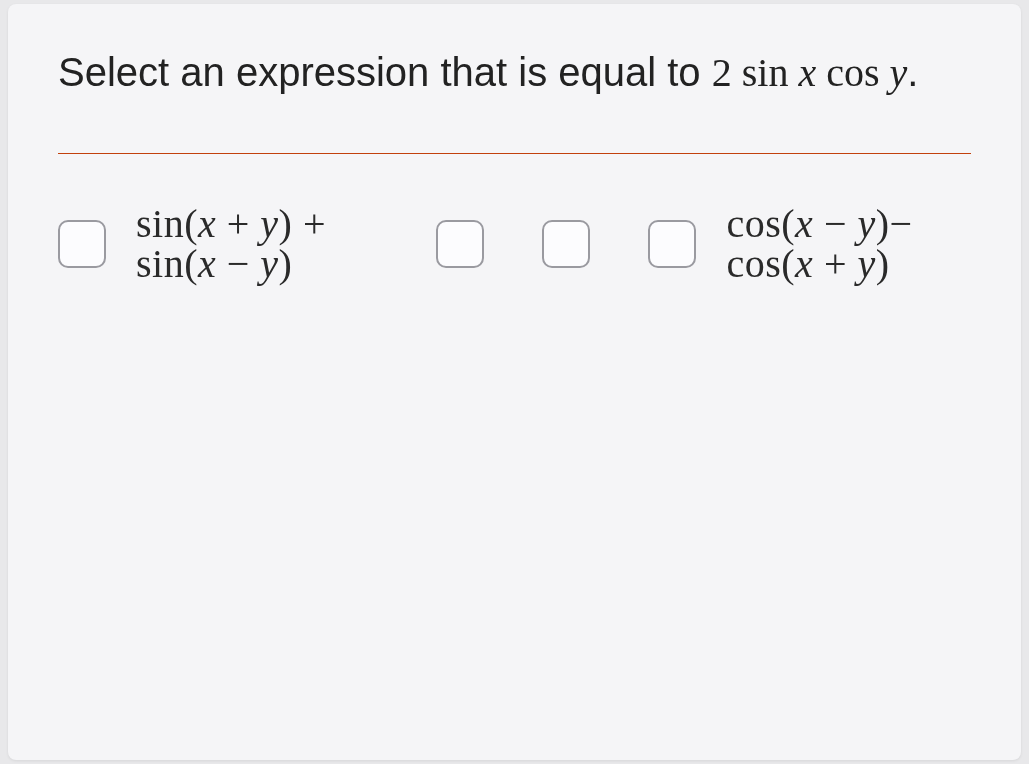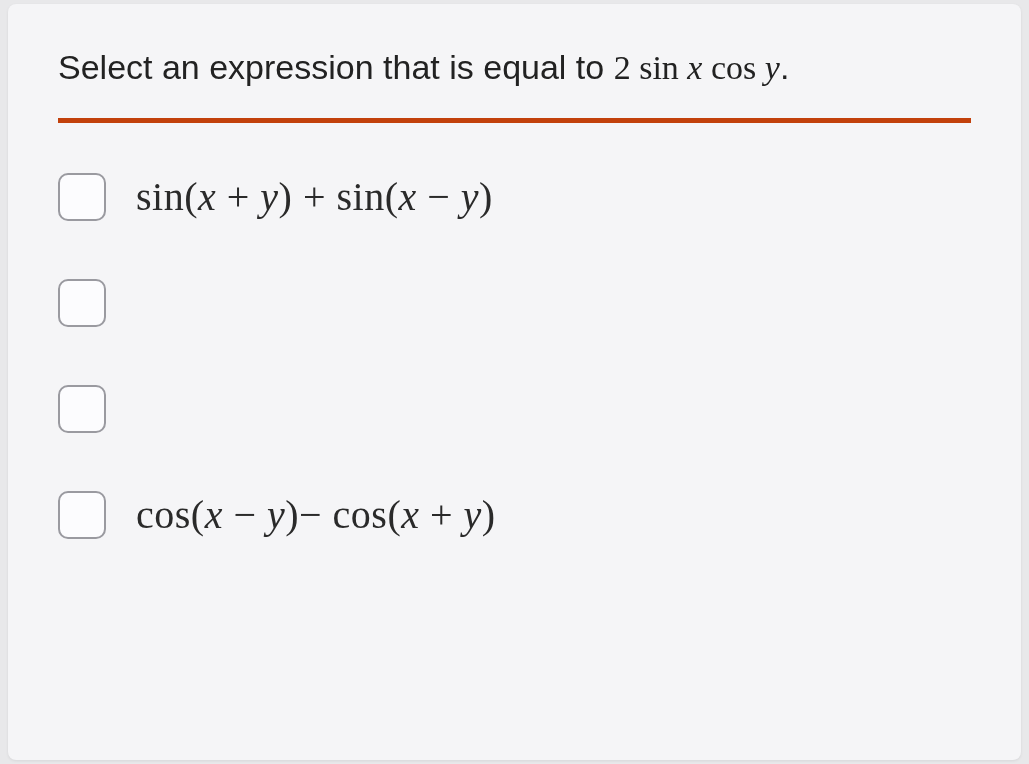--- a/index.html
+++ b/index.html
@@ -16,34 +16,34 @@
     }
     .card {
       background: #f5f5f7;
       border-radius: 8px;
       margin: 4px 8px;
       padding: 40px 50px 30px 50px;
       min-height: 756px;
       box-shadow: 0 1px 3px rgba(0,0,0,0.08);
     }
     .question {
-      font-size: 34px;
+      font-size: 40px;
       color: #222;
       line-height: 1.4;
-      padding-bottom: 26px;
-      border-bottom: 5px solid #c2410c;
+      padding-bottom: 52px;
+      border-bottom: 1px solid #c2410c;
       margin-bottom: 32px;
       font-weight: 400;
     }
     .math {
       font-family: "Times New Roman", Times, serif;
     }
     .options {
       display: flex;
-      flex-direction: column;
+      flex-direction: row;
       gap: 58px;
       padding-top: 18px;
     }
     .option {
       display: flex;
       align-items: center;
       gap: 30px;
     }
     .checkbox {
       width: 48px;

